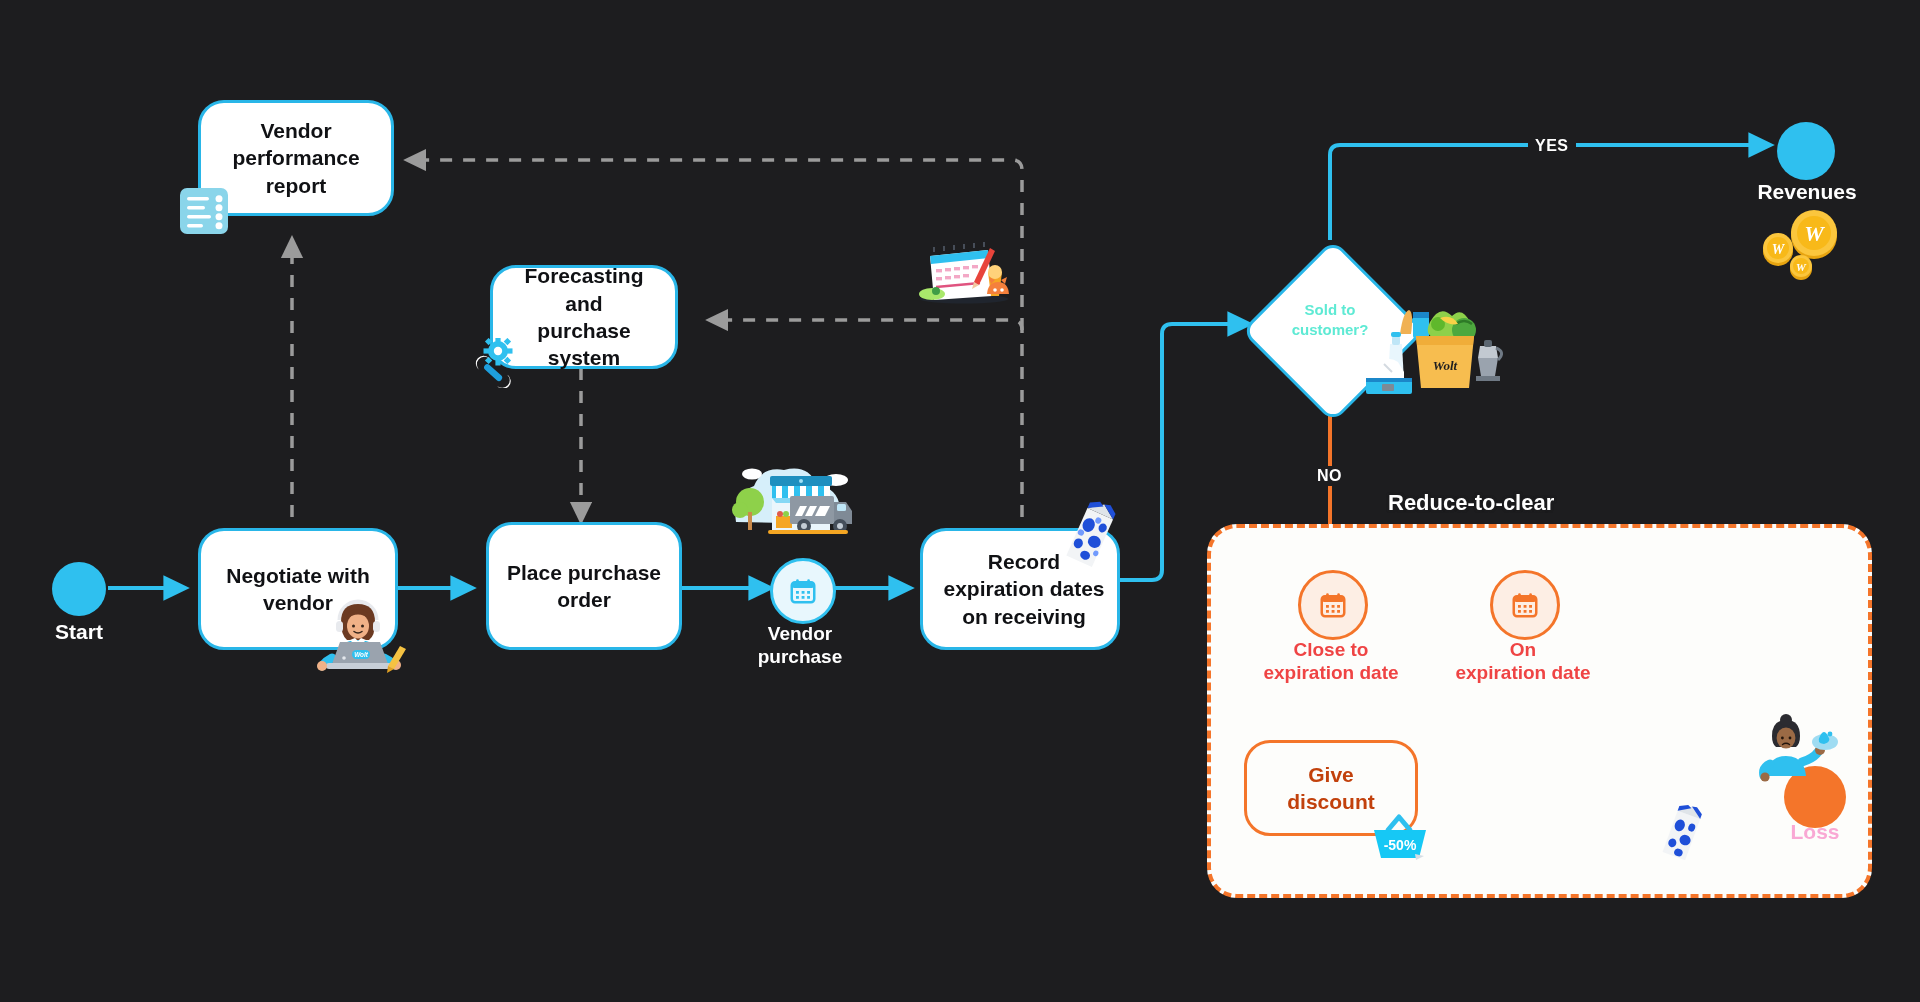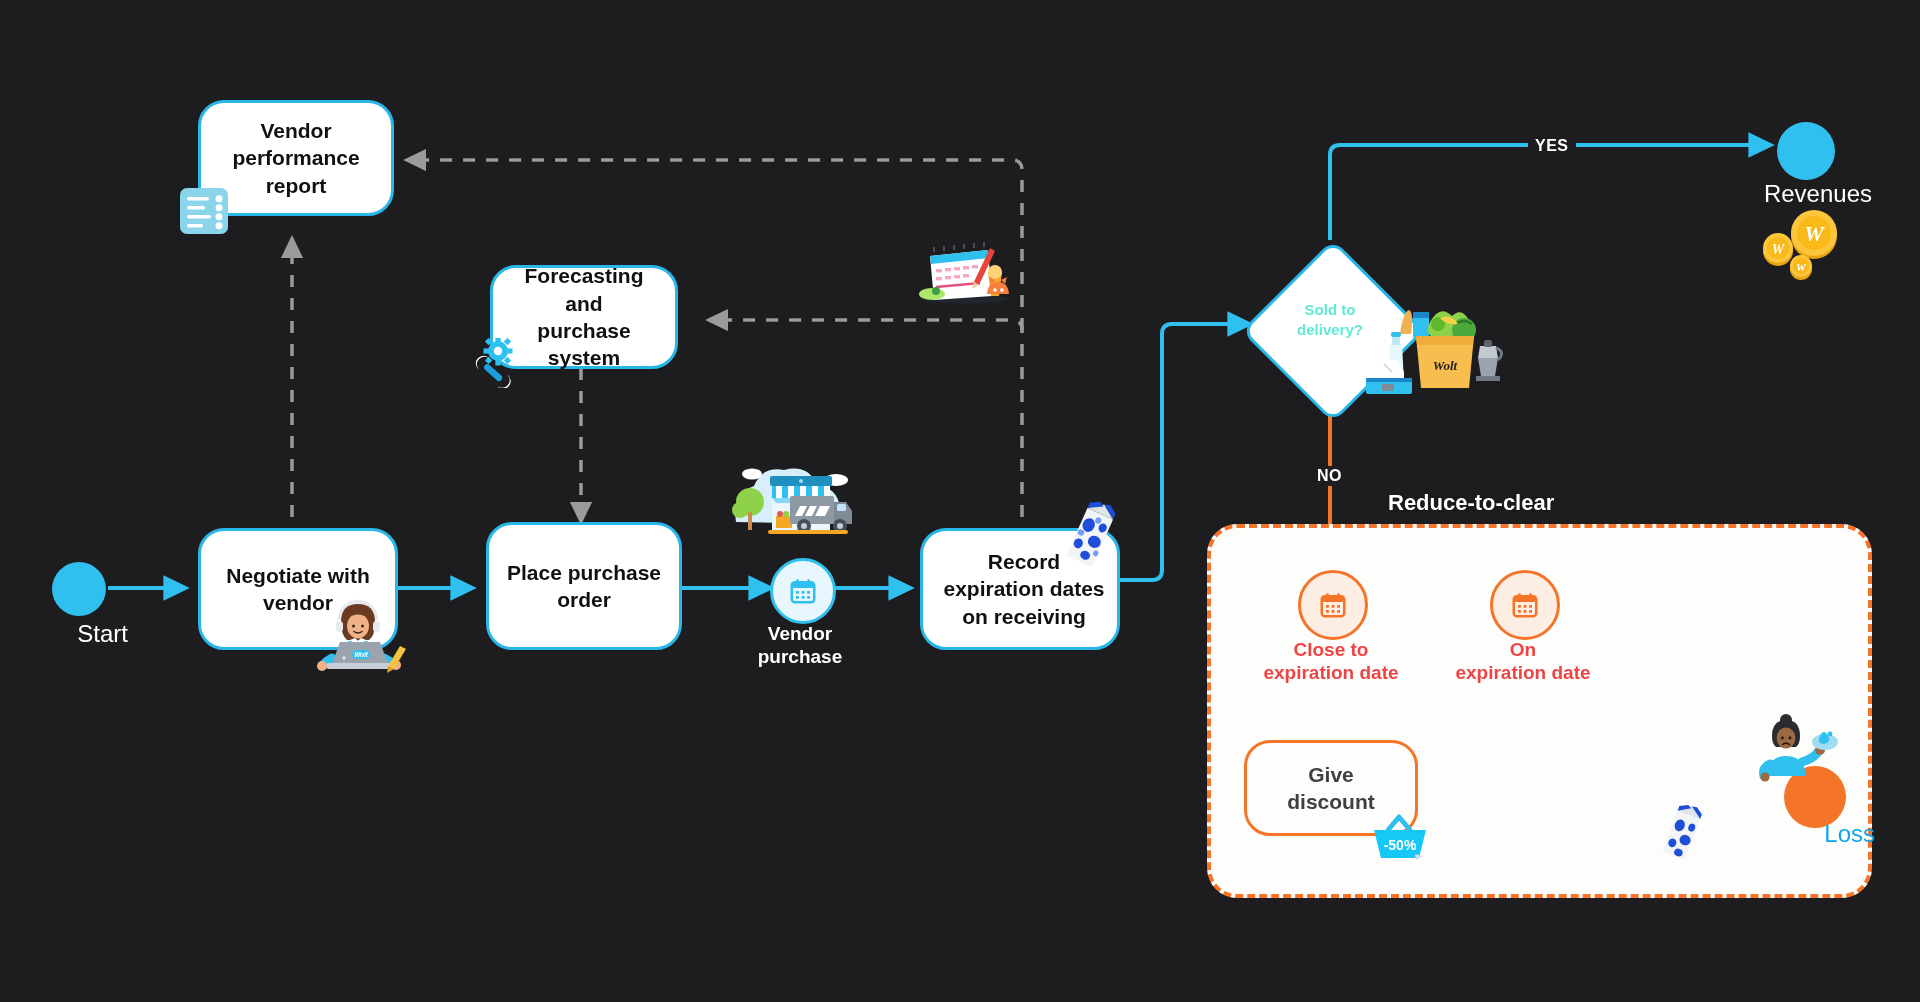--- a/index.html
+++ b/index.html
@@ -31,24 +31,24 @@
 
   
   .term{
     position:absolute;z-index:6;
     border-radius:50%;
     background:#2fc0ef;
   }
   .term.loss{background:#f4752a;}
   .term-label{
     position:absolute;z-index:7;
-    color:#ffffff;font-weight:400;font-size:24px;
-    text-align:right;white-space:nowrap;
-  }
-  .term-label.dark{color:#0ea5e9;}
+    color:#ffffff;font-weight:700;font-size:21px;
+    text-align:center;white-space:nowrap;
+  }
+  .term-label.dark{color:#f9a8d4;}
 
   
   .diamond{
     position:absolute;z-index:6;
     background:#ffffff;
     border:3px solid #29b6e8;
     transform:rotate(45deg);
     border-radius:14px;
   }
   .diamond-text{
@@ -93,21 +93,21 @@
     position:absolute;z-index:8;
     color:#ffffff;font-weight:700;font-size:22px;white-space:nowrap;
     text-shadow:0 0 3px #1d1d1f,0 0 3px #1d1d1f;
   }
   .rtc-node{
     position:absolute;z-index:6;
     background:#fdfdfb;
     border:3px solid #f4752a;
     border-radius:26px;
     display:flex;align-items:center;justify-content:center;
-    text-align:center;color:#404040;font-weight:700;font-size:21px;line-height:1.3;
+    text-align:center;color:#c2410c;font-weight:700;font-size:21px;line-height:1.3;
     box-sizing:border-box;
   }
 
   
   .illus{position:absolute;z-index:7;pointer-events:none;}
 </style>
 </head>
 <body style="background: rgb(29, 29, 31);">
 
 <div id="stage">
@@ -188,21 +188,21 @@
 
   <div class="node" style="left:920px;top:528px;width:200px;height:122px;flex-direction:column;padding-left:18px;">
     <span>Record</span>
     <span>expiration dates</span>
     <span>on receiving</span>
   </div>
 
   <div class="diamond" style="left:1268px;top:266px;width:124px;height:124px;"></div>
   <div class="diamond-text" style="left:1250px;top:300px;width:160px;">
     <div>Sold to</div>
-    <div>delivery?</div>
+    <div>customer?</div>
   </div>
 
   <div class="edge-label" style="left:1528px;top:136px;">YES</div>
   <div class="edge-label" style="left:1310px;top:466px;">NO</div>
 
   <div class="icon-node" style="left:770px;top:558px;width:60px;height:60px;">
     <svg width="30" height="30" viewBox="0 0 24 24">
       <rect x="3" y="5" width="18" height="16" rx="2.6" fill="none" stroke="#2fc0ef" stroke-width="2"></rect>
       <rect x="3" y="5" width="18" height="4.6" rx="2" fill="#2fc0ef"></rect>
       <rect x="6.5" y="2.6" width="2.1" height="4.4" rx="1" fill="#2fc0ef"></rect>

